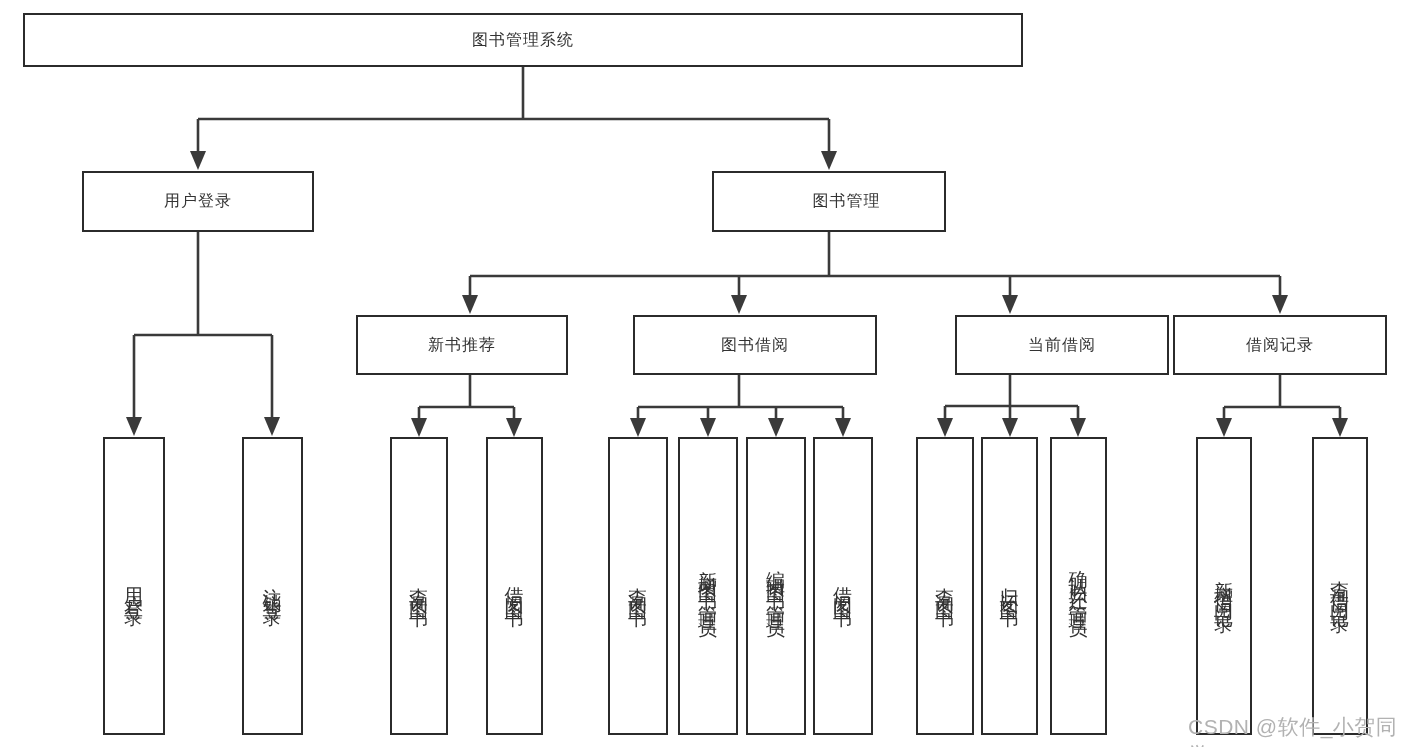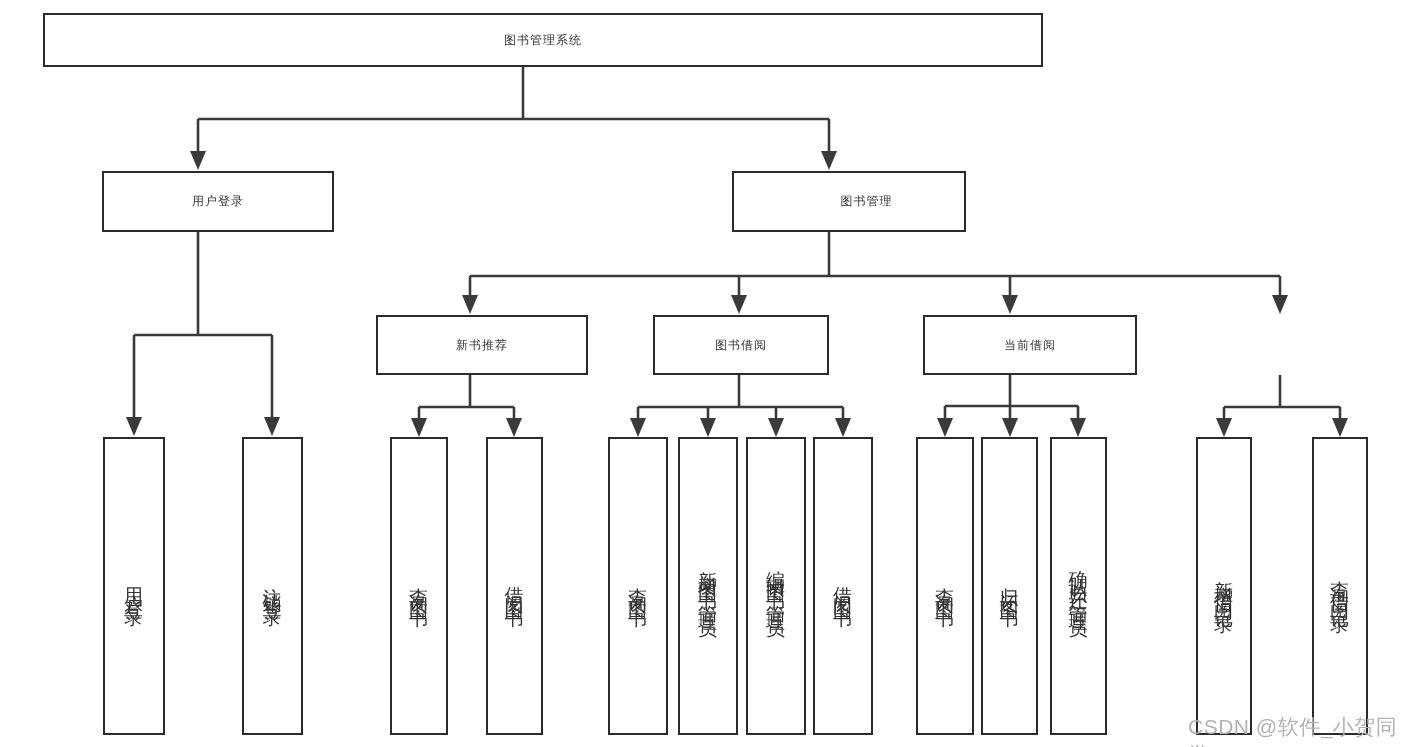--- a/index.html
+++ b/index.html
@@ -8,21 +8,21 @@
     font-family:"Liberation Sans","DejaVu Sans",sans-serif;overflow:hidden;color:var(--text,#333);
   }
   .connectors{position:absolute;left:0;top:0;width:1405px;height:747px;color:var(--line,#3a3a3a);}
   .connectors line{stroke:currentColor;stroke-width:2.6;}
   .connectors polygon{fill:currentColor;stroke:none;}
   .box{
     position:absolute;box-sizing:border-box;background:#fff;
     border:2.5px solid var(--box_border,#2b2b2b);
     display:flex;align-items:center;justify-content:center;
   }
-  .hbox{font-size:12px;letter-spacing:1px;margin-left:20px;}
+  .hbox{font-size:16px;letter-spacing:1px;}
   .vbox .vtext{
     writing-mode:vertical-rl;text-orientation:mixed;
     font-size:19px;letter-spacing:7px;line-height:1;white-space:nowrap;
   }
   .watermark{
     position:absolute;left:1188px;top:713px;z-index:6;
     font-size:21px;letter-spacing:0.5px;color:var(--watermark,#b2b2b2);
   }
 </style>
 </head>
@@ -99,25 +99,28 @@
   <div class="box hbox" style="left:82px;top:171px;width:232px;height:61px;">
     <span>用户登录</span>
   </div>
   <div class="box hbox" style="left:712px;top:171px;width:234px;height:61px;padding-left:35px;">
     <span>图书管理</span>
   </div>
 
   <div class="box hbox" style="left:356px;top:315px;width:212px;height:60px;">
     <span>新书推荐</span>
   </div>
-  <div class="box hbox" style="left:633px;top:315px;width:176px;height:60px;">
+  <div class="box hbox" style="left:633px;top:315px;width:244px;height:60px;">
     <span>图书借阅</span>
   </div>
-  <div class="box hbox" style="left:903px;top:315px;width:214px;height:60px;">
+  <div class="box hbox" style="left:955px;top:315px;width:214px;height:60px;">
     <span>当前借阅</span>
+  </div>
+  <div class="box hbox" style="left:1173px;top:315px;width:214px;height:60px;">
+    <span>借阅记录</span>
   </div>
 
   <div class="box vbox" style="left:103px;top:437px;width:62px;height:298px;">
     <span class="vtext">用户登录</span>
   </div>
   <div class="box vbox" style="left:242px;top:437px;width:61px;height:298px;">
     <span class="vtext">注销登录</span>
   </div>
 
   <div class="box vbox" style="left:390px;top:437px;width:58px;height:298px;">

